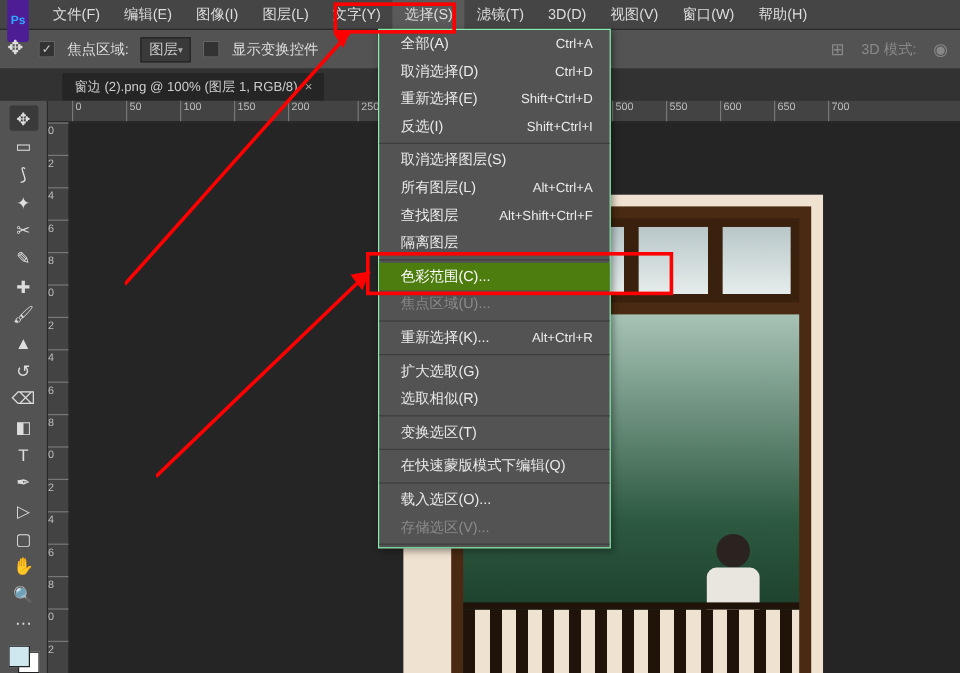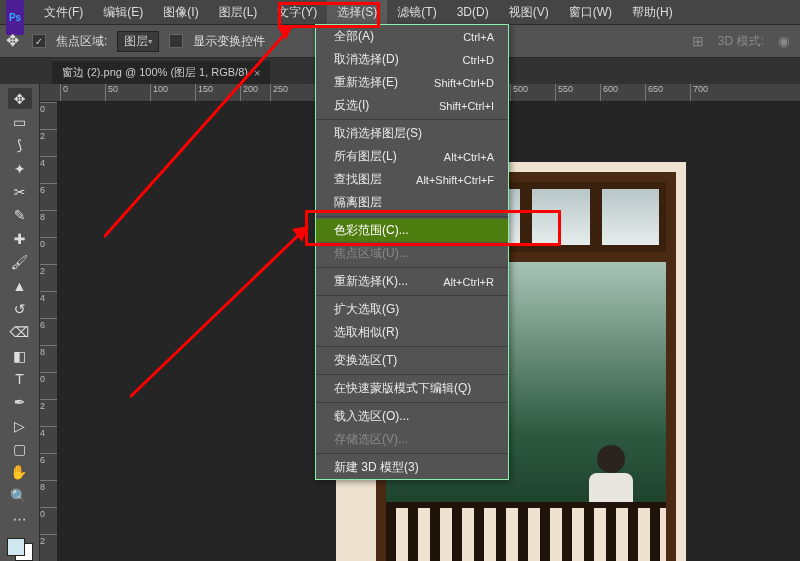--- a/index.html
+++ b/index.html
@@ -93,21 +93,21 @@
     <span class="tab-close">×</span>
   </div>
 </div>
 
 <div class="ruler-h" id="rulerH">
     <div class="tick" style="left: 20px;">0</div>
     <div class="tick" style="left: 65px;">50</div>
     <div class="tick" style="left: 110px;">100</div>
     <div class="tick" style="left: 155px;">150</div>
     <div class="tick" style="left: 200px;">200</div>
-    <div class="tick" style="left: 230px;">250</div>
+    <div class="tick" style="left: 258px;">250</div>
     <div class="tick" style="left: 470px;">500</div>
     <div class="tick" style="left: 515px;">550</div>
     <div class="tick" style="left: 560px;">600</div>
     <div class="tick" style="left: 605px;">650</div>
     <div class="tick" style="left: 650px;">700</div>
   </div>
 <div class="ruler-v" id="rulerV">
     <div class="vtick" style="top: 0px;">0</div>
     <div class="vtick" style="top: 27px;">2</div>
     <div class="vtick" style="top: 54px;">4</div>
@@ -244,24 +244,20 @@
     <div class="dm-sep"></div>
     <div class="dm-item">
       <span>载入选区(O)...</span>
       <span class="shortcut"></span>
     </div>
     <div class="dm-item disabled">
       <span>存储选区(V)...</span>
       <span class="shortcut"></span>
     </div>
     <div class="dm-sep"></div>
-    <div class="dm-item">
-      <span>新建 3D 模型(3)</span>
-      <span class="shortcut"></span>
-    </div>
   </div>
 
 <div class="red-box-menu"></div>
 <div class="red-box-item"></div>
 
 <svg class="arrow" style="top:22px;left:104px" width="210" height="220">
   <line x1="0" y1="215" x2="188" y2="4" stroke="#f00" stroke-width="3"></line>
   <polygon points="188,4 174,6 182,18" fill="#f00"></polygon>
 </svg>
 <svg class="arrow" style="top:222px;left:130px" width="190" height="180">

